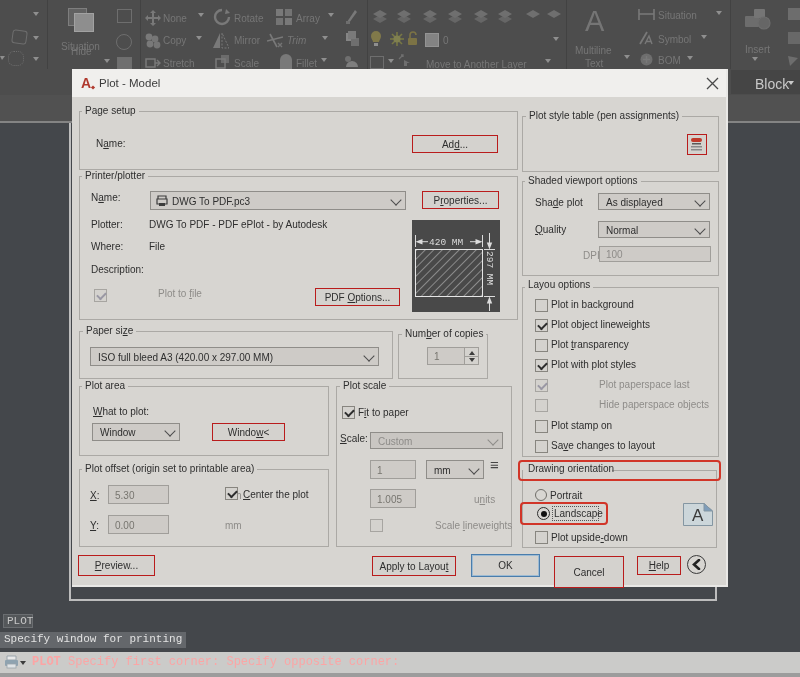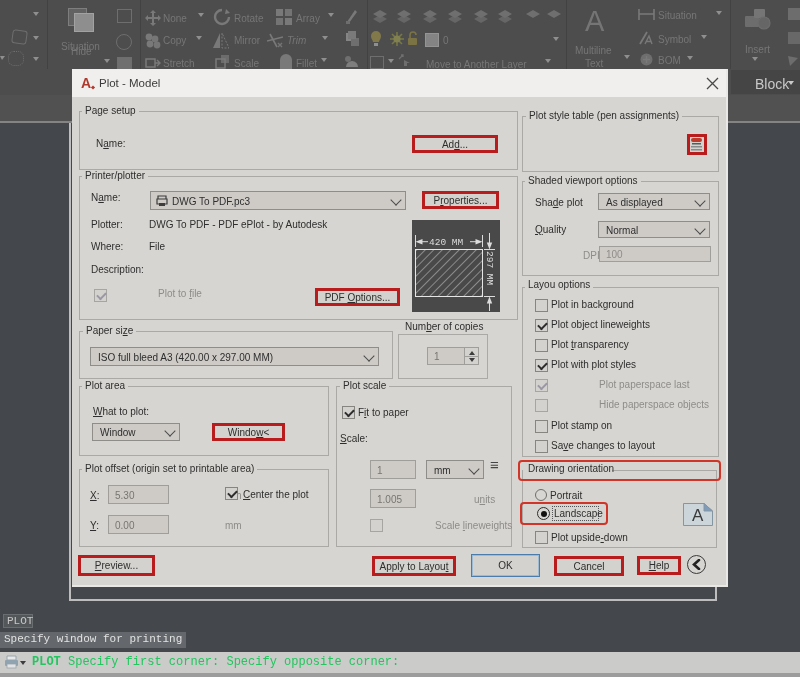--- a/index.html
+++ b/index.html
@@ -25,21 +25,21 @@
 .gray{color:#8e8c89 !important;margin-left:48px;}
 .grp{position:absolute;border:1px solid #abA9a5;}
 .glab{position:absolute;font-size:10px;line-height:12px;color:#2e2e2e;background:#d7d5d1;padding:0 3px;white-space:nowrap;}
 .cb{position:absolute;background:#cecbc7;border:1px solid #8f8d89;box-sizing:border-box;}
 .cb .t{position:absolute;left:7px;top:50%;transform:translateY(-50%);font-size:10px;color:#2e2e2e;white-space:nowrap;}
 .cb .v{position:absolute;right:5px;top:50%;width:7px;height:7px;margin-top:-5px;border-left:1.5px solid #4c4c4c;border-bottom:1.5px solid #4c4c4c;transform:rotate(-45deg);}
 .cbd{background:#c9c6c2;}
 .cbd .t{color:#8e8c89;}
 .fld{position:absolute;background:#cecbc7;border:1px solid #a09e9a;box-sizing:border-box;}
 .fld .t{position:absolute;left:6px;top:50%;transform:translateY(-50%);font-size:10px;color:#77756f;white-space:nowrap;}
-.btn{position:absolute;background:#d4d2ce;border:3px solid #b91c1c;box-sizing:border-box;
+.btn{position:absolute;background:#d4d2ce;border:1px solid #b91c1c;box-sizing:border-box;
  font-size:10px;color:#2e2e2e;text-align:center;display:flex;align-items:center;justify-content:center;white-space:nowrap;}
 .ck{position:absolute;width:13px;height:13px;background:#d4d2ce;border:1px solid #87857f;box-sizing:border-box;}
 .ck .m{position:absolute;left:2px;top:2px;width:7px;height:4px;border-left:2px solid #2d2d2d;border-bottom:2px solid #2d2d2d;transform:rotate(-45deg);}
 .ckd{border-color:#a7a5a1;}
 .ckd .m{border-color:#9a9894;}
 .rad{position:absolute;width:12px;height:12px;border-radius:50%;border:1px solid #6f6d68;background:#d8d6d2;box-sizing:border-box;}
 u{text-decoration:underline;text-underline-offset:1px;}
 
 .tip{position:absolute;font-family:"Liberation Mono",monospace;font-size:11px;line-height:13px;white-space:pre;}
 </style></head>
@@ -318,21 +318,21 @@
  </svg>
 
  <div class="grp" style="left:7px;top:262px;width:312px;height:46px;"></div>
  <div class="glab" style="left:11px;top:256px;">Paper si<u>z</u>e</div>
  <div class="cb" style="left:18px;top:278px;width:289px;height:19px;">
       <span class="t">ISO full bleed A3 (420.00 x 297.00 MM)</span>
       <span class="v"></span>
     </div>
 
  <div class="grp" style="left:326px;top:265px;width:88px;height:43px;"></div>
- <div class="glab" style="left:330px;top:252px;">Num<u>b</u>er of copies</div>
+ <div class="glab" style="left:330px;top:259px;">Num<u>b</u>er of copies</div>
  <div class="fld" style="left:355px;top:278px;width:52px;height:18px;">
       <span class="t">1</span>
     </div>
  <div class="abs" style="left:392px;top:278px;width:15px;height:18px;border:1px solid #a09e9a;box-sizing:border-box;background:#d4d2ce;">
   <div style="position:absolute;left:3.5px;top:2.5px;width:0;height:0;border-left:3px solid transparent;border-right:3px solid transparent;border-bottom:4px solid #3c3c3c;"></div>
   <div style="position:absolute;left:3.5px;bottom:2.5px;width:0;height:0;border-left:3px solid transparent;border-right:3px solid transparent;border-top:4px solid #3c3c3c;"></div>
   <div style="position:absolute;left:0;top:8px;width:13px;height:1px;background:#a09e9a;"></div>
  </div>
 
  <div class="grp" style="left:7px;top:317px;width:248px;height:68px;"></div>
@@ -363,20 +363,24 @@
     </div>
  <div class="lb gray" style="left:105px;top:451px;">mm</div>
 
  <div class="grp" style="left:264px;top:317px;width:174px;height:159px;"></div>
  <div class="glab" style="left:268px;top:311px;">Plot scale</div>
  <div class="ck" style="left:270px;top:337px;">
       <span class="m"></span>
     </div>
  <div class="lb" style="left:286px;top:338px;">F<u>i</u>t to paper</div>
  <div class="lb" style="left:268px;top:364px;"><u>S</u>cale:</div>
+ <div class="cb cbd" style="left:298px;top:363px;width:133px;height:17px;">
+      <span class="t">Custom</span>
+      <span class="v" style="border-color:#8e8c89;"></span>
+    </div>
  <div class="fld" style="left:298px;top:391px;width:46px;height:19px;">
       <span class="t">1</span>
     </div>
  <div class="cb" style="left:354px;top:391px;width:58px;height:19px;">
       <span class="t">mm</span>
       <span class="v"></span>
     </div>
  <div class="lb" style="left:418px;top:390px;font-size:15px;color:#454545;">≡</div>
  <div class="fld" style="left:298px;top:420px;width:46px;height:19px;">
       <span class="t">1.005</span>
@@ -461,21 +465,21 @@
 
  <div class="btn" style="left:6px;top:486px;width:77px;height:21px;">
       <span><u>P</u>review...</span>
     </div>
  <div class="btn" style="left:300px;top:487px;width:84px;height:20px;">
       <span>Apply to Layou<u>t</u></span>
     </div>
  <div class="btn" style="left:399px;top:485px;width:69px;height:23px;border:1px solid #4a7dac;box-shadow:inset 0 0 0 1px #9dbbd3;">
       <span>OK</span>
     </div>
- <div class="btn" style="left:482px;top:487px;width:70px;height:20px;">
+ <div class="btn" style="left:482px;top:487px;width:70px;height:32px;">
       <span>Cancel</span>
     </div>
  <div class="btn" style="left:565px;top:487px;width:44px;height:19px;">
       <span><u>H</u>elp</span>
     </div>
  <div class="abs" style="left:615px;top:486px;width:19px;height:19px;border-radius:50%;border:1.5px solid #3a3a3a;box-sizing:border-box;"></div>
  <svg class="abs" style="left:620px;top:490px;" width="9" height="11" viewBox="0 0 9 11">
       <path d="M7 1 L2 5.5 L7 10" stroke="#222" stroke-width="2.6" fill="none" stroke-linecap="round"></path>
     </svg>
 </div>
@@ -484,14 +488,14 @@
  <div class="tip" style="left:3px;top:614px;width:30px;height:14px;background:#54575a;border:1px solid #6b6e71;color:#c6c6c6;padding:0 3px;box-sizing:border-box;line-height:12px;">PLOT</div>
  <div class="tip" style="left:0px;top:632px;height:15px;background:#64676b;color:#e2e2e2;padding:1px 4px 0 4px;line-height:13px;">Specify window for printing</div>
  <div class="abs" style="left:0;top:652px;width:800px;height:21px;background:#cbcbc9;"></div>
  <div class="abs" style="left:0;top:673px;width:800px;height:4px;background:#9c9c9c;"></div>
  <svg class="abs" style="left:4px;top:655px;" width="15" height="14" viewBox="0 0 15 14">
       <path d="M3 1 h9 v4 h-9 z" fill="#e8e8e8" stroke="#9aa4ab" stroke-width="1"></path>
       <rect x="1" y="5" width="13" height="6" rx="1" fill="#8fa3b0"></rect>
       <rect x="3" y="9" width="9" height="4" fill="#dfe3e5" stroke="#9aa4ab" stroke-width=".8"></rect>
     </svg>
  <div class="abs" style="left:20px;top:661px;width:0;height:0;border-left:3.5px solid transparent;border-right:3.5px solid transparent;border-top:4.5px solid #3c3c3c;"></div>
- <div class="tip" style="left:32px;top:656px;color:#22c55e;font-size:12px;"><b>PLOT</b> Specify first corner: Specify opposite corner:</div>
+ <div class="tip" style="left:32px;top:656px;color:#fca5a5;font-size:12px;"><b>PLOT</b> Specify first corner: Specify opposite corner:</div>
 </div>
 
 </body></html>

